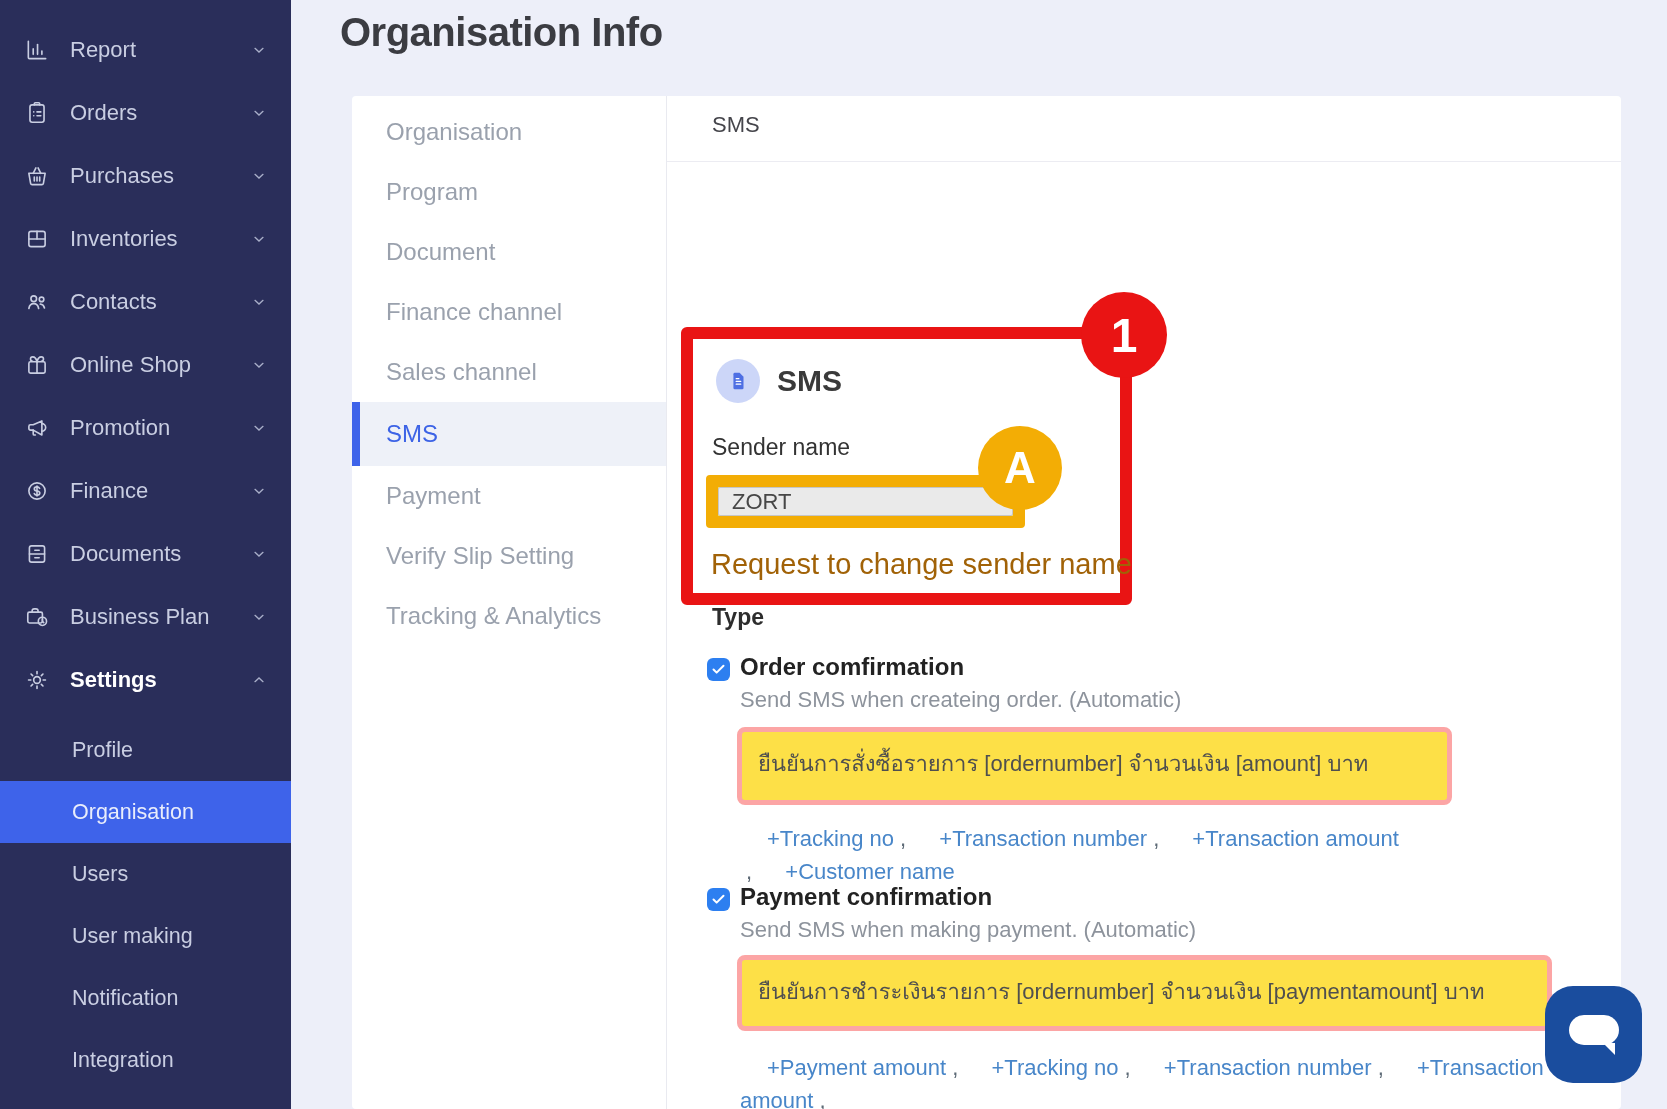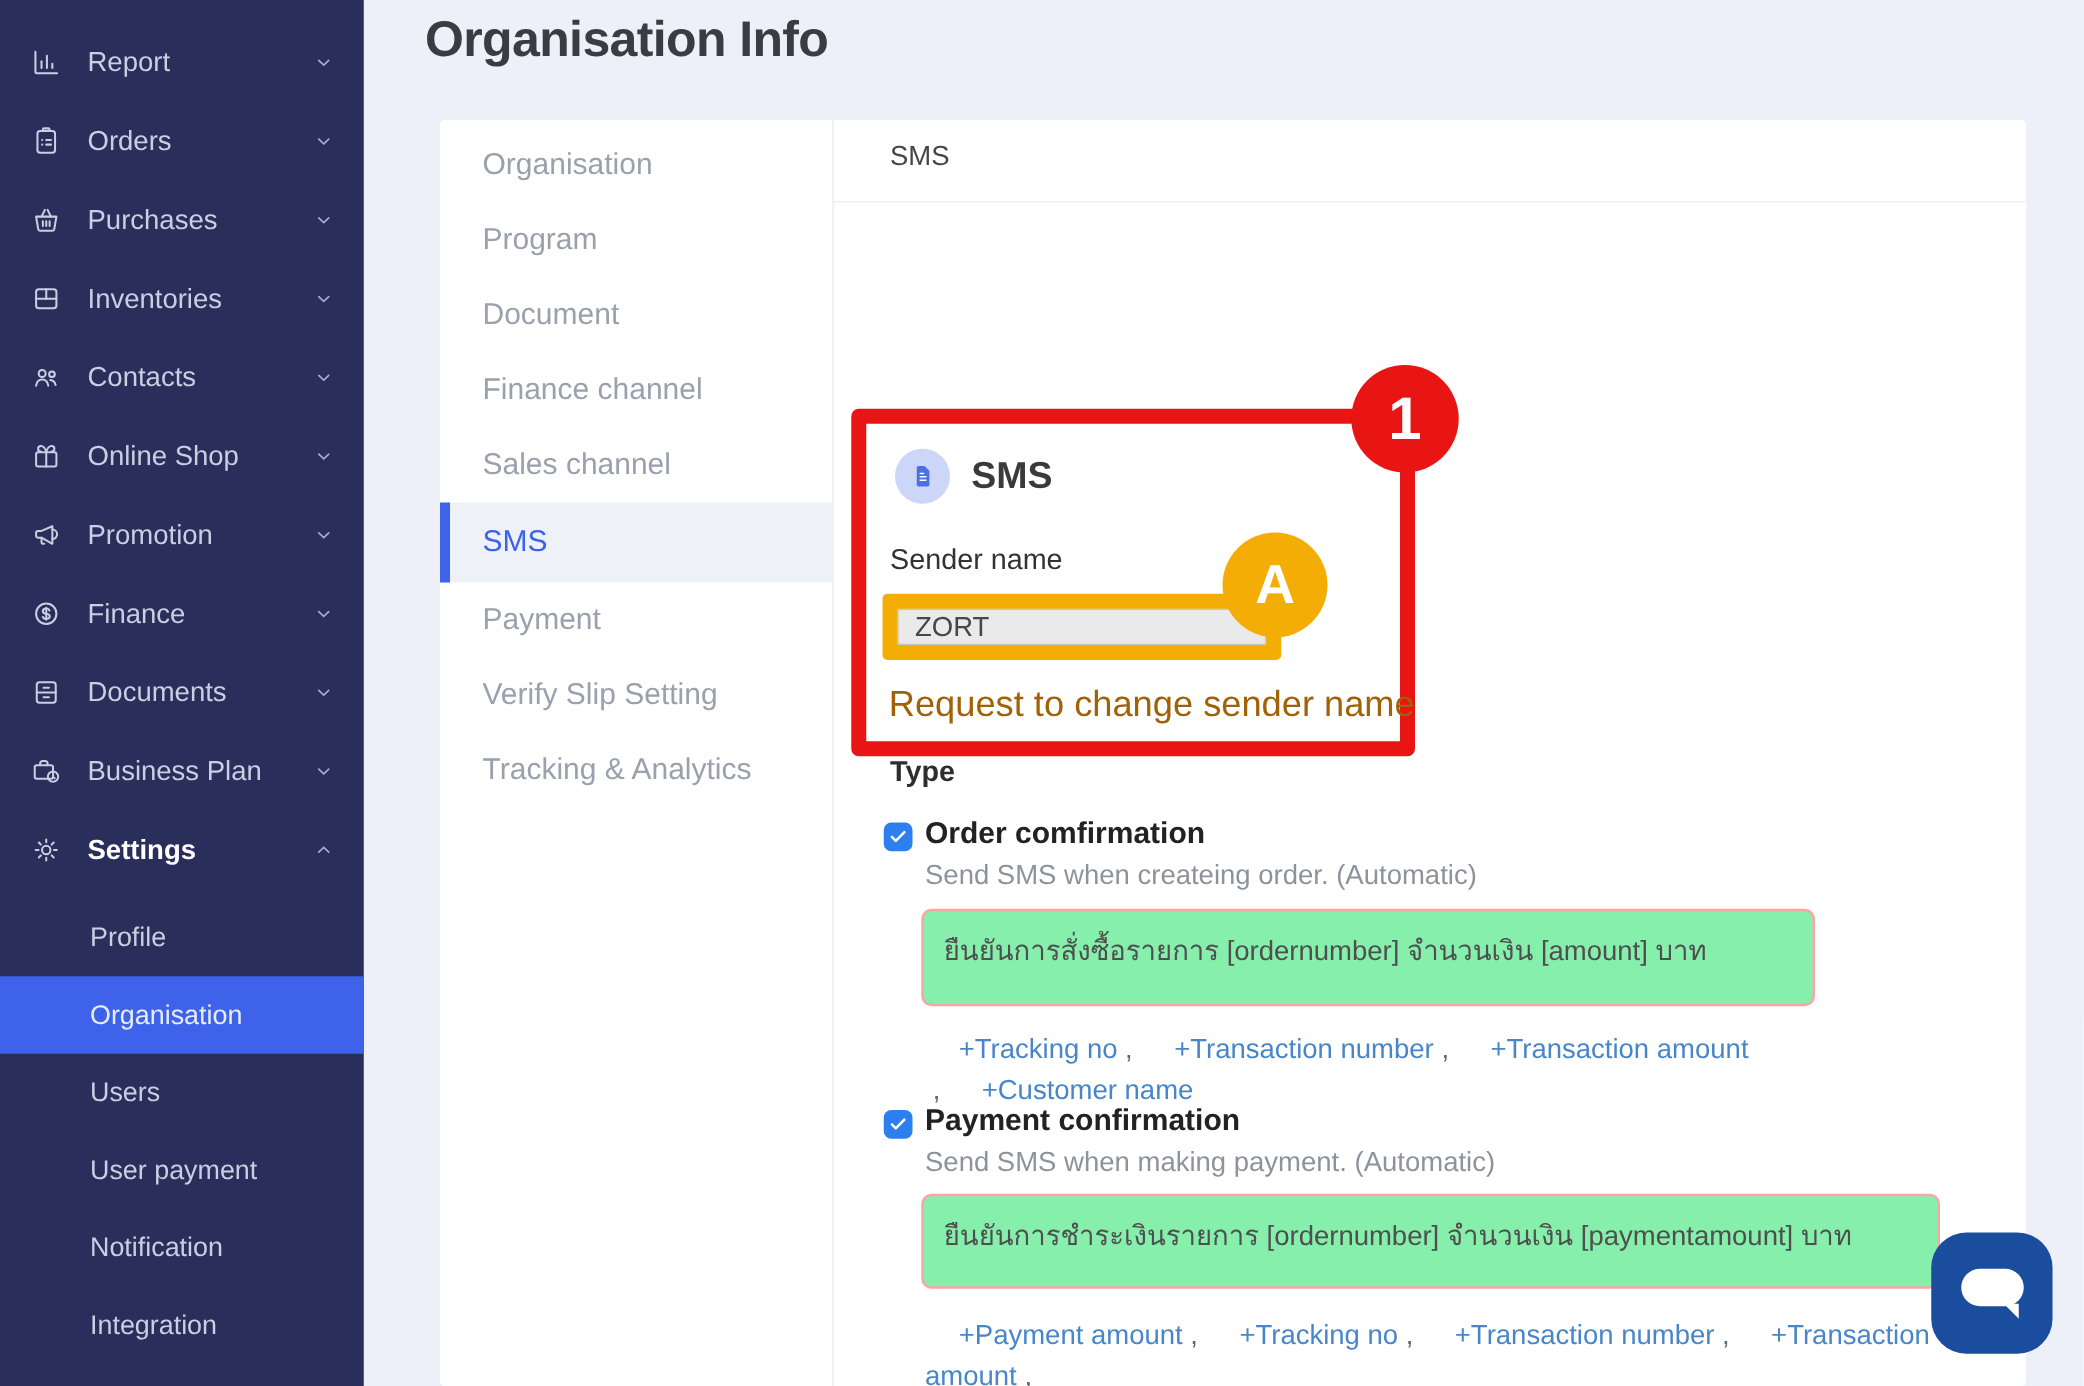--- a/index.html
+++ b/index.html
@@ -58,21 +58,21 @@
   .type-label{position:absolute;left:360px;top:508px;font-size:23px;font-weight:600;color:#2d2d2d;}
 
   .checkbox{position:absolute;width:23px;height:23px;border-radius:6px;background:#2d7ff0;display:flex;align-items:center;justify-content:center;cursor:pointer;}
   .cb-order{left:355px;top:562px;}
   .cb-payment{left:355px;top:792px;}
   .blk-title{position:absolute;left:388px;font-size:24px;font-weight:600;color:#222;}
   .blk-desc{position:absolute;left:388px;font-size:22px;color:#8d939c;}
   .t-order{top:557px;}  .d-order{top:591px;}
   .t-payment{top:787px;} .d-payment{top:821px;}
 
-  .textarea{position:absolute;left:385px;background:#86efac;border:2px solid #fca5a5;border-radius:8px;box-sizing:border-box;
+  .textarea{position:absolute;left:385px;background:#fde047;border:5px solid #fca5a5;border-radius:8px;box-sizing:border-box;
             padding:14px 16px;font-size:22px;color:#4f4f4f;cursor:text;}
   .ta-order{top:631px;width:715px;height:78px;}
   .ta-payment{top:859px;width:815px;height:76px;}
 
   .links-row{position:absolute;left:388px;font-size:22px;line-height:33px;}
   .lr-order{top:726px;width:760px;}
   .lr-payment{top:955px;width:840px;}
   .tag-link{color:#4886c9;cursor:pointer;margin-left:27px;}
   .sep{color:#5d6a76;white-space:pre;}
 
@@ -270,21 +270,21 @@
       <div class="sb-sub-item">
           <span>Profile</span>
         </div>
       <div class="sb-sub-item active">
           <span>Organisation</span>
         </div>
       <div class="sb-sub-item">
           <span>Users</span>
         </div>
       <div class="sb-sub-item">
-          <span>User payment</span>
+          <span>User making</span>
         </div>
       <div class="sb-sub-item">
           <span>Notification</span>
         </div>
       <div class="sb-sub-item">
           <span>Integration</span>
         </div>
     </div>
   </div>
 

